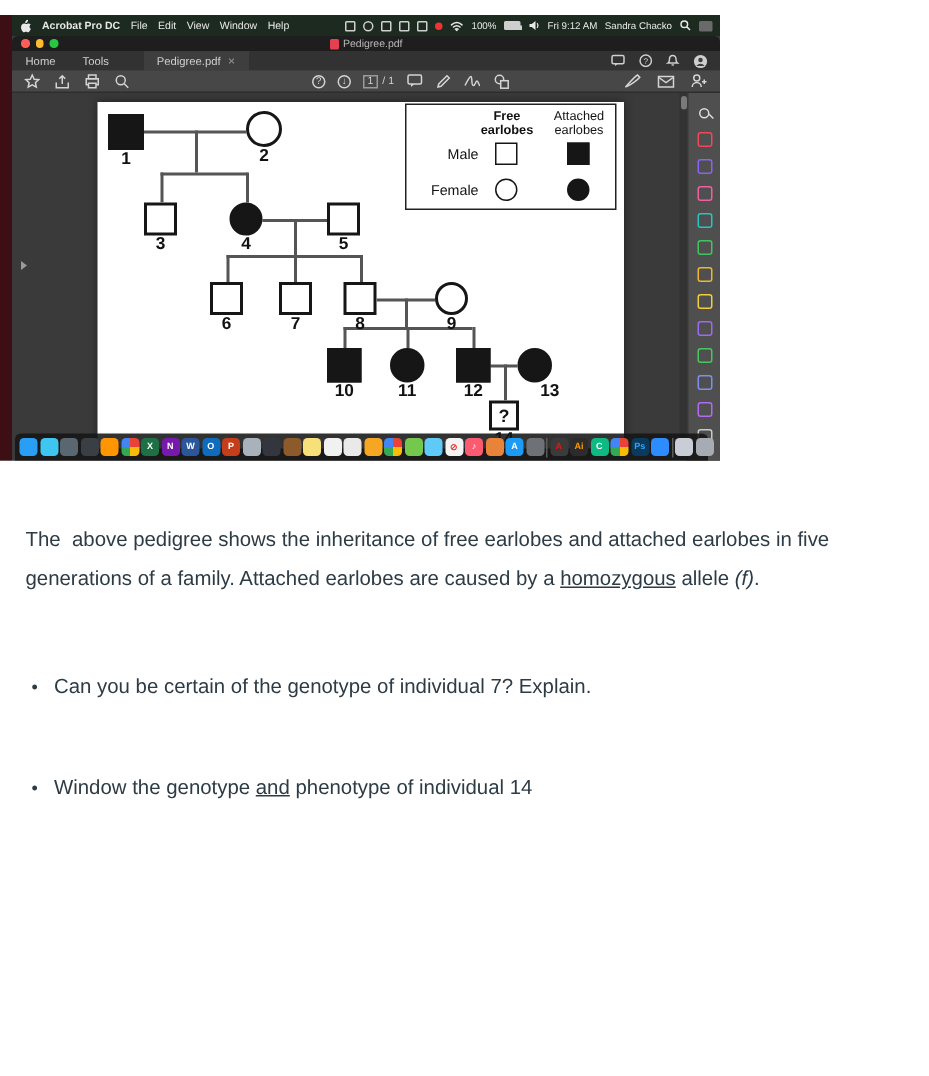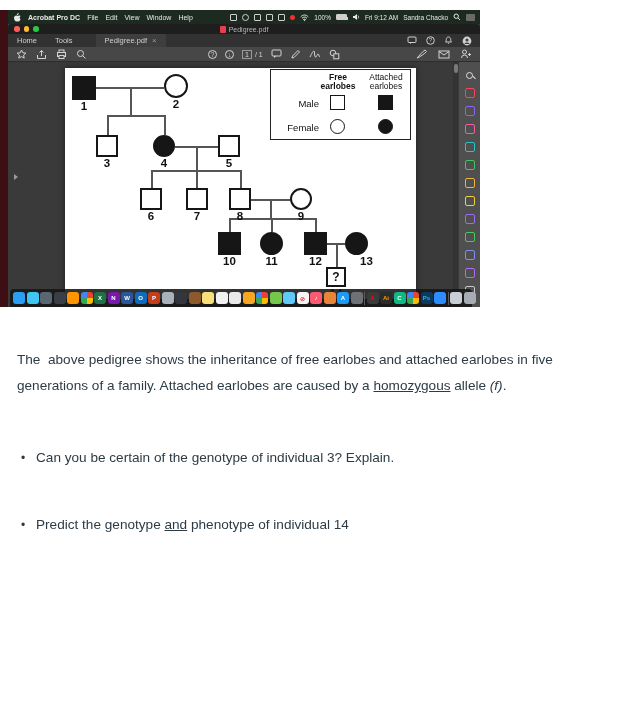--- a/index.html
+++ b/index.html
@@ -414,16 +414,16 @@
       <div class="dock-icon" style="background: rgb(45, 140, 255);"></div>
       <span class="dock-sep"></span>
       <div class="dock-icon" style="background: rgb(201, 206, 214);"></div>
       <div class="dock-icon" style="background: rgb(167, 171, 179);"></div>
     </div>
 </div>
 
 <div class="doc-text">
   <p class="intro"><span>The  above pedigree shows the inheritance of free earlobes and attached earlobes in five generations of a family. Attached earlobes are caused by a </span><span class="u">homozygous</span><span> allele </span><span class="it">(f)</span><span>.</span></p>
   <ul class="qlist">
-    <li class="b"><span>Can you be certain of the genotype of individual 3? Explain.</span></li>
-    <li class="b"><span>Predict the genotype </span><span class="u">and</span><span> phenotype of individual 14</span></li>
+    <li class="b"><span>Can you be certain of the genotype of individual 7? Explain.</span></li>
+    <li class="b"><span>Window the genotype </span><span class="u">and</span><span> phenotype of individual 14</span></li>
   </ul>
 </div>
 
 </body></html>

